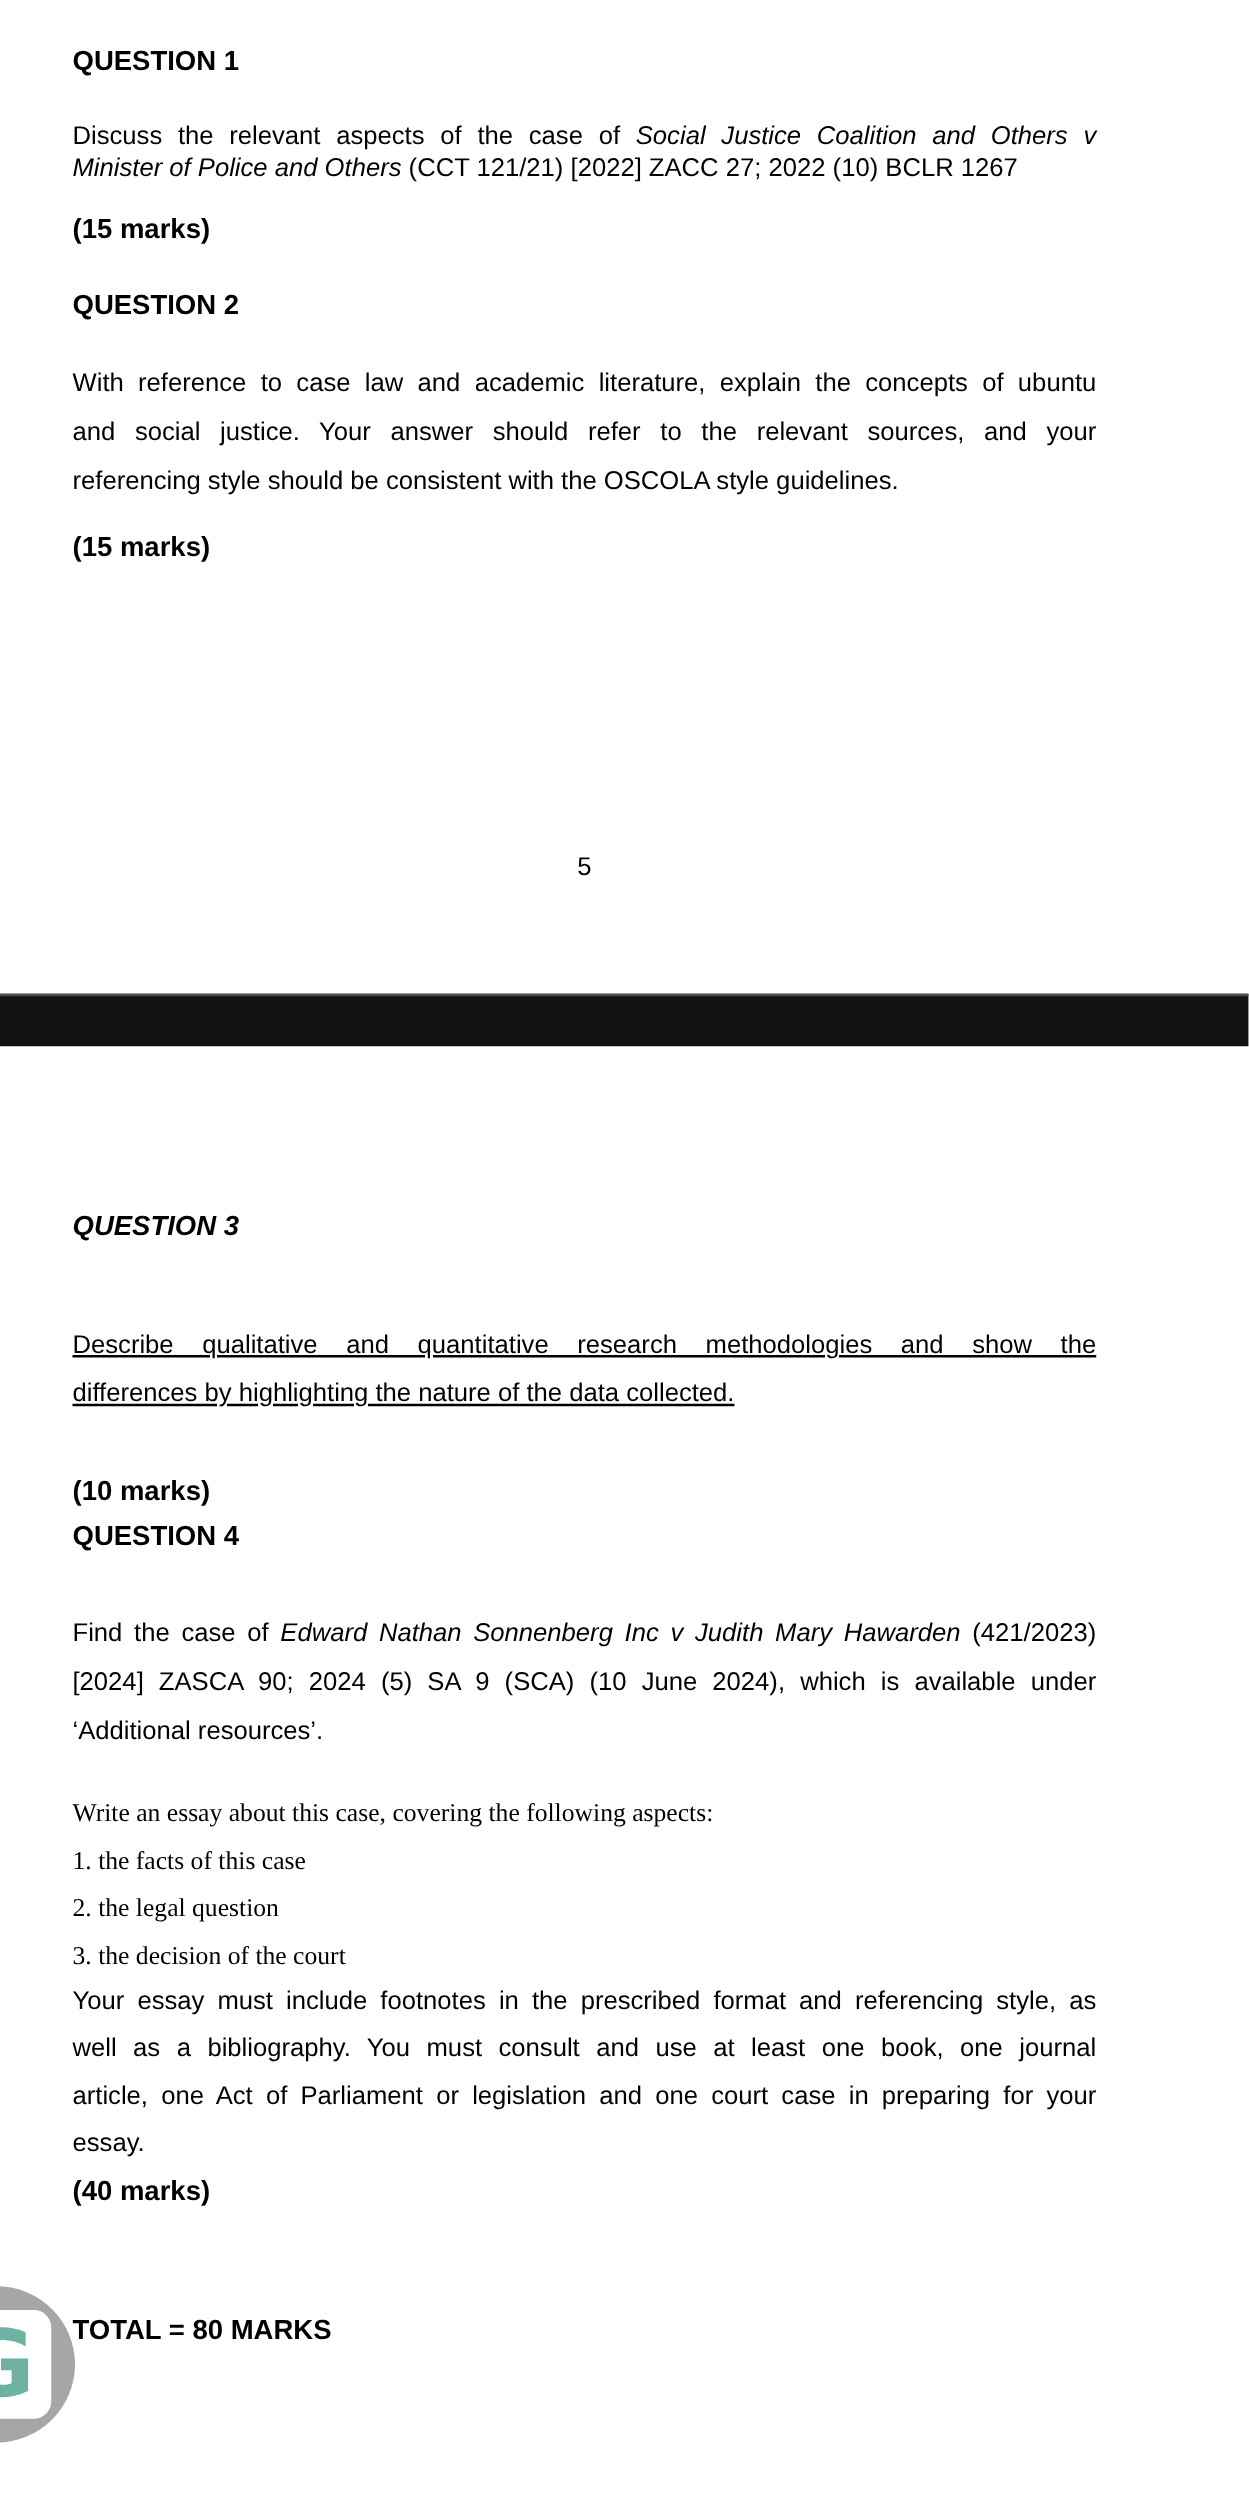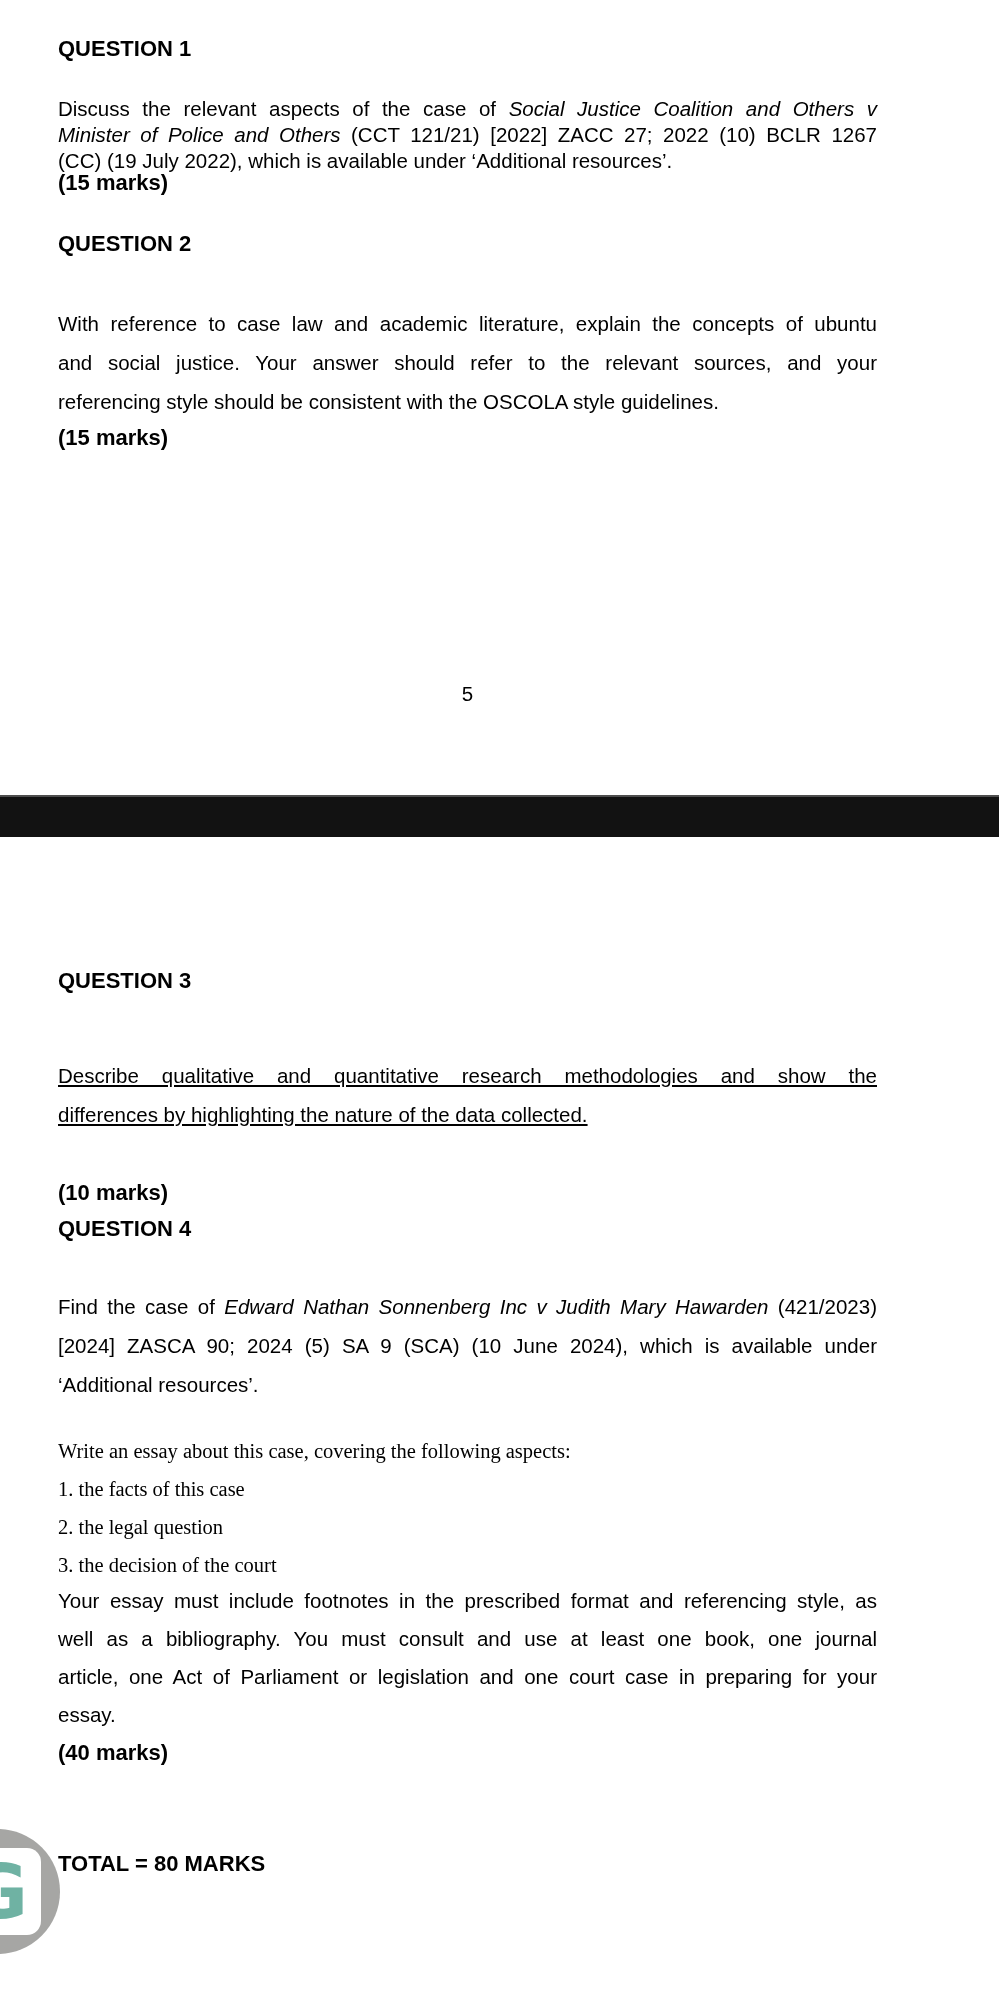--- a/index.html
+++ b/index.html
@@ -17,28 +17,28 @@
   .lh39{line-height:39px;}
   .lh38{line-height:38px;}
   .heading{font-size:22px;font-weight:bold;line-height:26px;}
   .marks{font-size:22px;font-weight:bold;line-height:26px;text-align:left;}
   .just .ln:not(:last-child){text-align:justify;text-align-last:justify;}
   .it{font-style:italic;}
   #q1-heading{top:36px;}
   #q1-para{top:96px;}
   #q1-marks{top:170px;}
   #q2-heading{top:231px;}
-  #q2-para{top:287px;margin-top:17px;}
+  #q2-para{top:287px;}
   #q2-marks{top:425px;}
   #page-number{top:681px;text-align:center;font-size:20.5px;line-height:26px;}
   #page-break-bar{
     position:absolute;left:0;top:795px;width:999px;height:42px;
     background:#121212;border-top:2px solid #4e4e4e;box-sizing:border-box;
   }
-  #q3-heading{top:968px;}
+  #q3-heading{top:968px;font-style:italic;}
   #q3-para{top:1056px;text-decoration:underline;}
   #q3-marks{top:1180px;}
   #q4-heading{top:1216px;}
   #q4-case-para{top:1287px;}
   #q4-aspects{top:1432px;font-family:Liberation Serif, serif;}
   #q4-essay-para{top:1582px;}
   #q4-marks{top:1740px;}
   #total-line{top:1851px;}
   
   #logo{position:absolute;left:-65px;top:1829px;width:125px;height:125px;}
@@ -58,21 +58,20 @@
 </style>
 </head>
 <body>
 
 <div id="page">
 
   <div id="q1-heading" class="col heading">QUESTION 1</div>
   <div id="q1-para" class="col body-text just">
       <div class="ln"><span>Discuss the relevant aspects of the case of </span><span class="it">Social Justice Coalition and Others v</span></div>
       <div class="ln"><span class="it">Minister of Police and Others</span><span> (CCT 121/21) [2022] ZACC 27; 2022 (10) BCLR 1267</span></div>
-      <div class="ln"><span>(CC) (19 July 2022), which is available under ‘Additional resources’.</span></div>
     </div>
   <div id="q1-marks" class="col marks">(15 marks)</div>
 
   <div id="q2-heading" class="col heading">QUESTION 2</div>
   <div id="q2-para" class="col body-text lh39 just">
       <div class="ln"><span>With reference to case law and academic literature, explain the concepts of ubuntu</span></div>
       <div class="ln"><span>and social justice. Your answer should refer to the relevant sources, and your</span></div>
       <div class="ln"><span>referencing style should be consistent with the OSCOLA style guidelines.</span></div>
     </div>
   <div id="q2-marks" class="col marks">(15 marks)</div>

